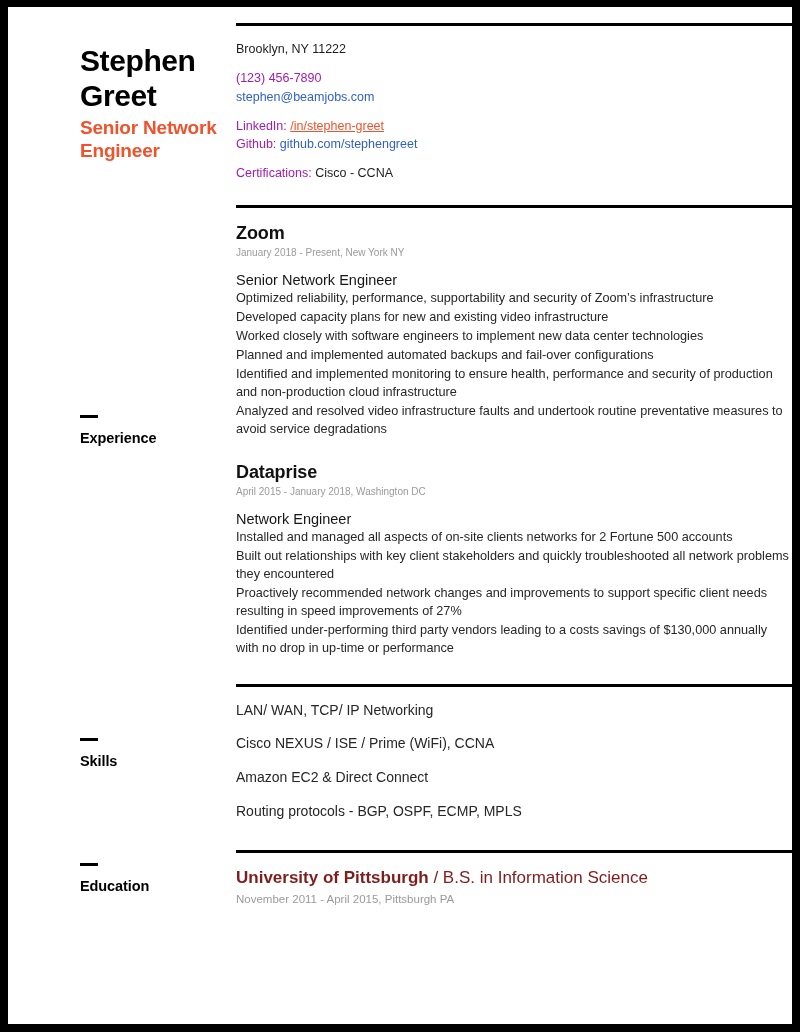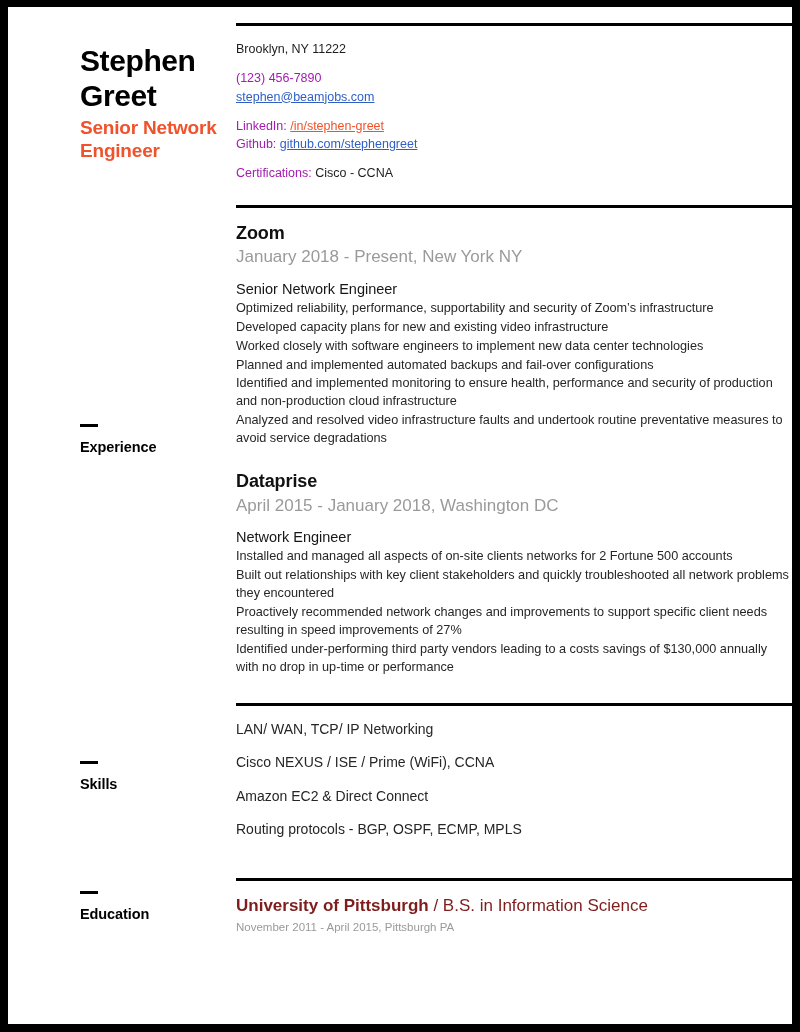--- a/index.html
+++ b/index.html
@@ -80,21 +80,20 @@
     font-size: 12.5px;
     line-height: 1.46;
     color: #1d1d1d;
     margin: 0;
   }
   .contact-gap { height: 11px; }
 
   .orange { color: #a21caf; }
   .link-blue {
     color: #2f5fc4;
-    text-decoration: underline;
     text-decoration-color: #2f5fc4;
   }
   .link-orange {
     color: #F0522C;
     text-decoration: underline;
     text-decoration-color: #F0522C;
   }
   .cert-value { color: #1d1d1d; }
 
   
@@ -115,21 +114,21 @@
   }
 
   .entry-company {
     font-size: 18px;
     font-weight: 700;
     color: #111111;
     line-height: 1.25;
     letter-spacing: -0.1px;
   }
   .entry-meta {
-    font-size: 17px;
+    font-size: 10px;
     color: #9a9a9a;
     line-height: 1.35;
     margin-top: 2px;
   }
   .entry-role {
     font-size: 14.5px;
     font-weight: 400;
     color: #161616;
     line-height: 1.3;
     margin-top: 11px;
@@ -141,21 +140,21 @@
     margin-top: 1px;
   }
   .entry + .entry { margin-top: 22px; }
 
   .skill-item {
     font-size: 14px;
     line-height: 1.4;
     color: #262626;
     margin-bottom: 14px;
   }
-  .skill-item:last-child { margin-bottom: 12px; }
+  .skill-item:last-child { margin-bottom: 3px; }
 
   .edu-degree {
     font-size: 17px;
     color: #7f1d1d;
     line-height: 1.3;
   }
   .edu-degree b { font-weight: 700; }
   .edu-meta {
     font-size: 11.5px;
     color: #9a9a9a;

